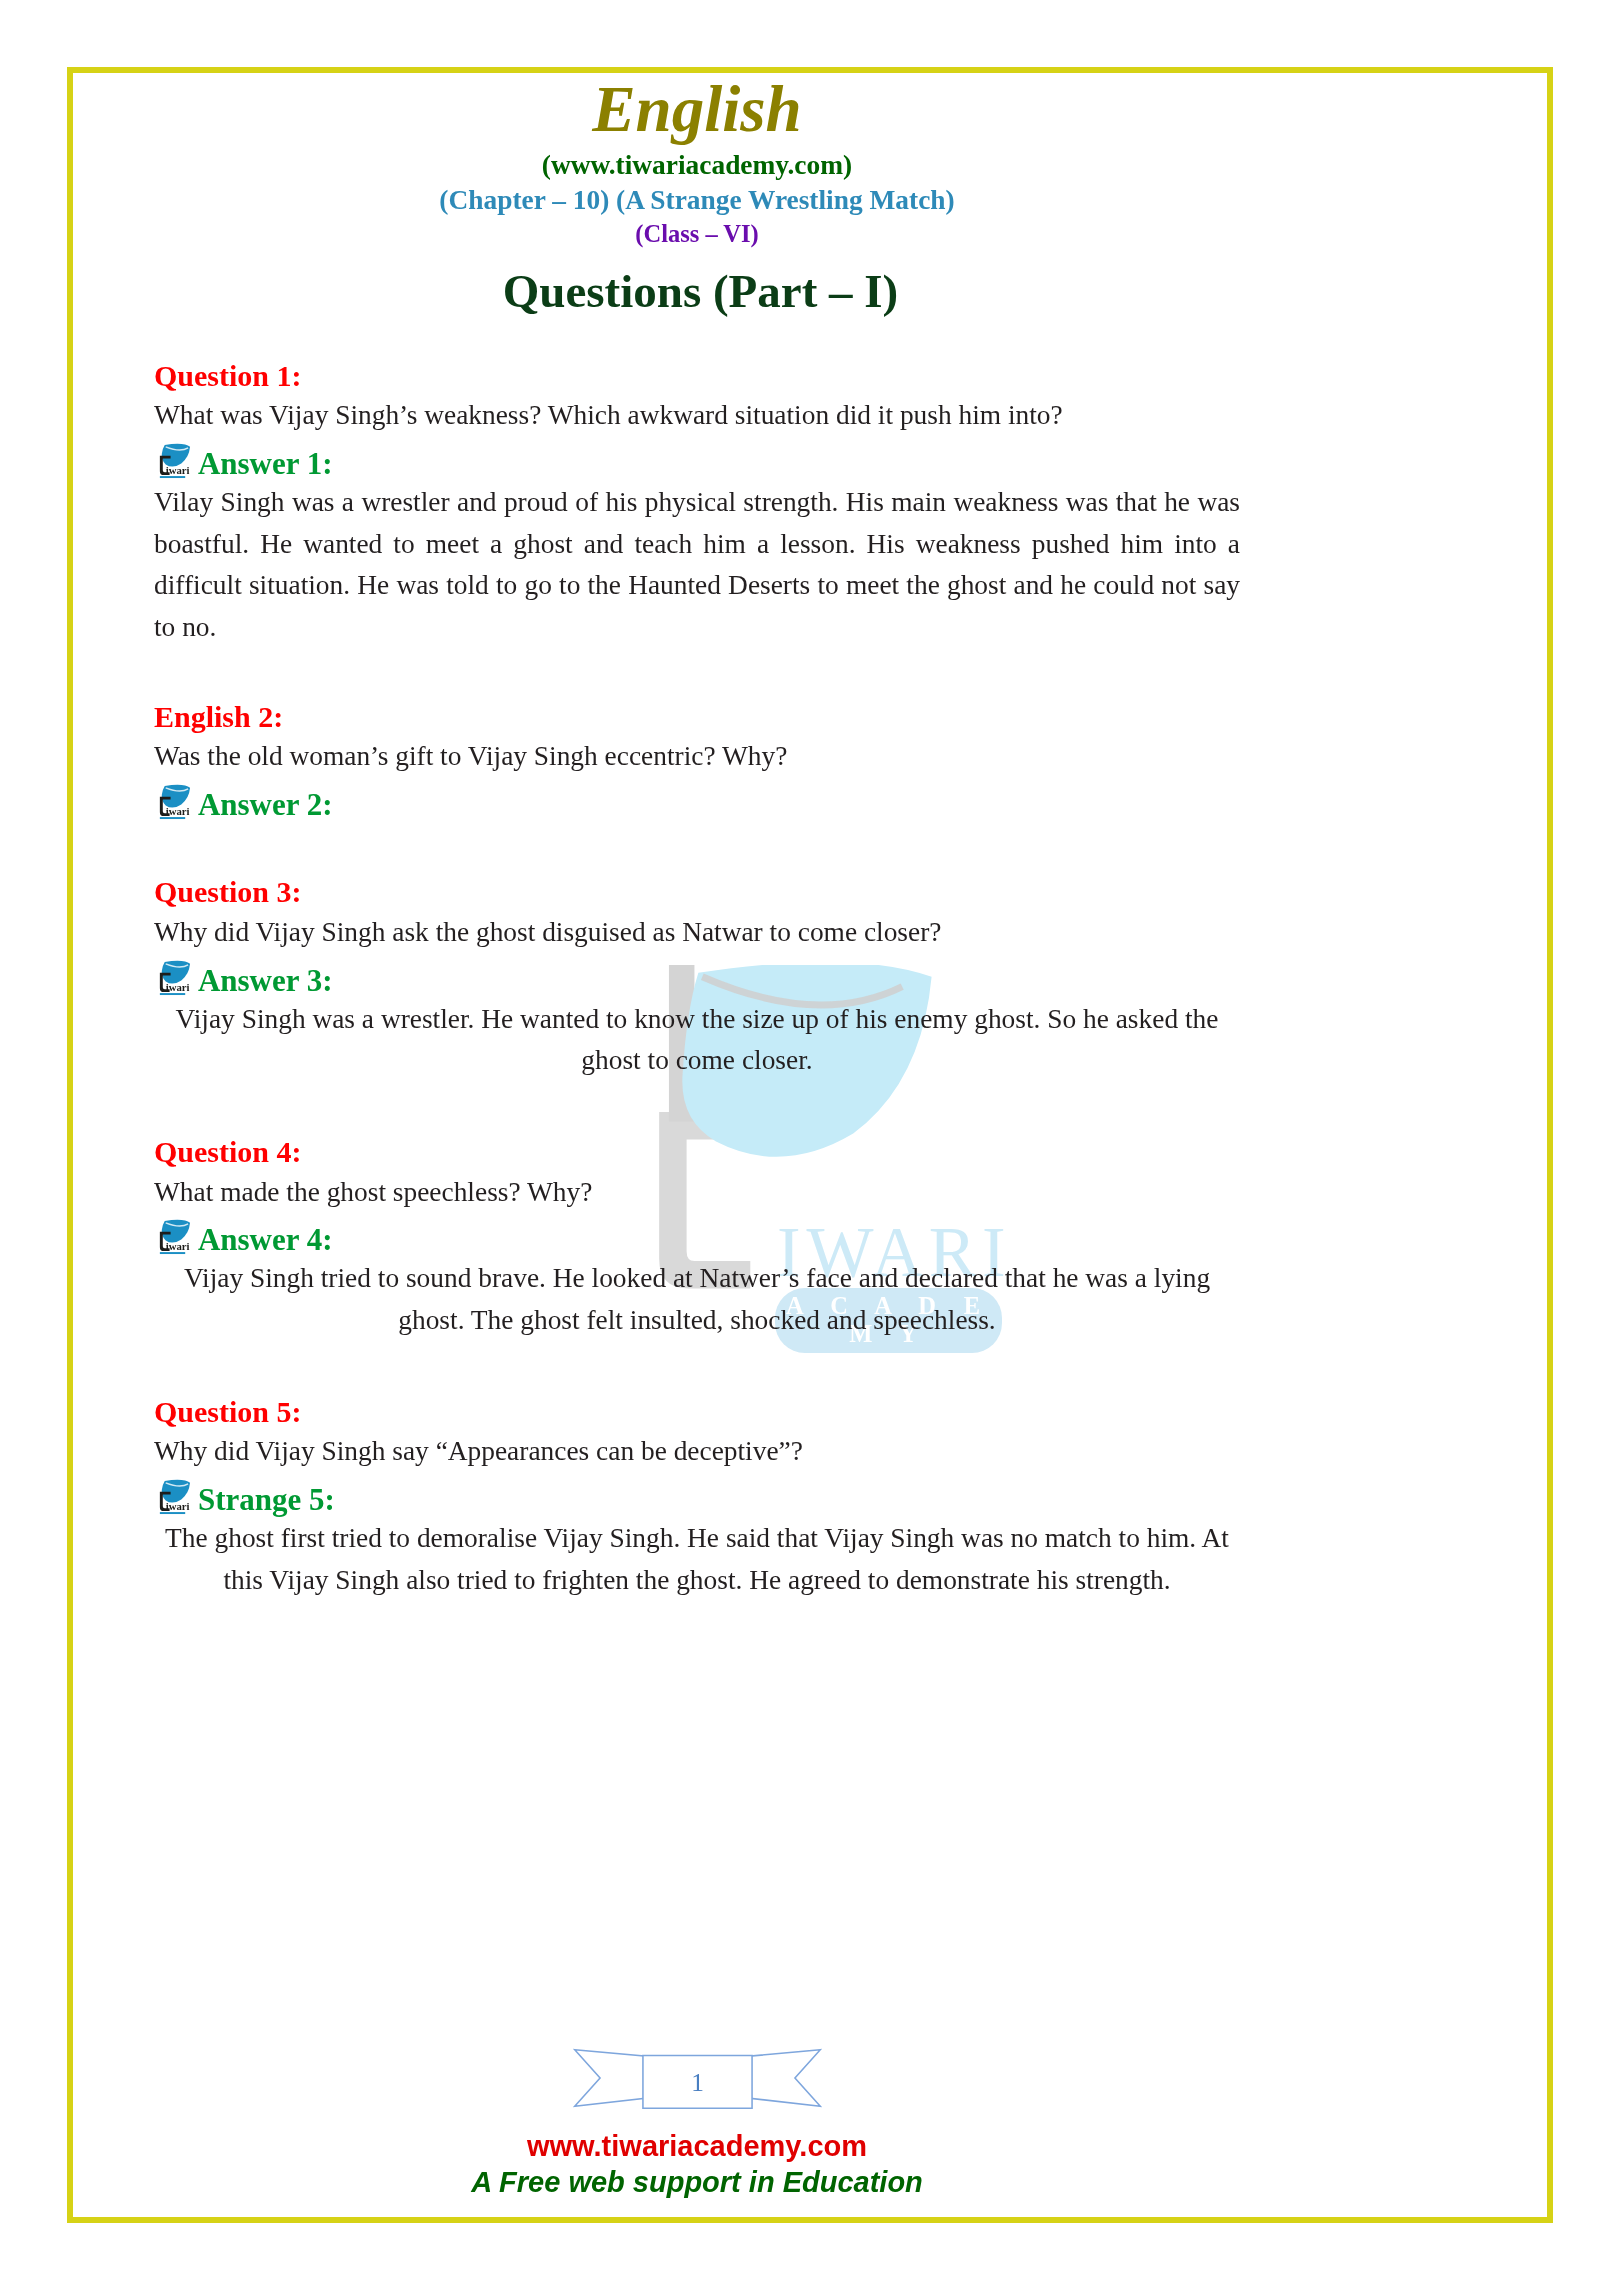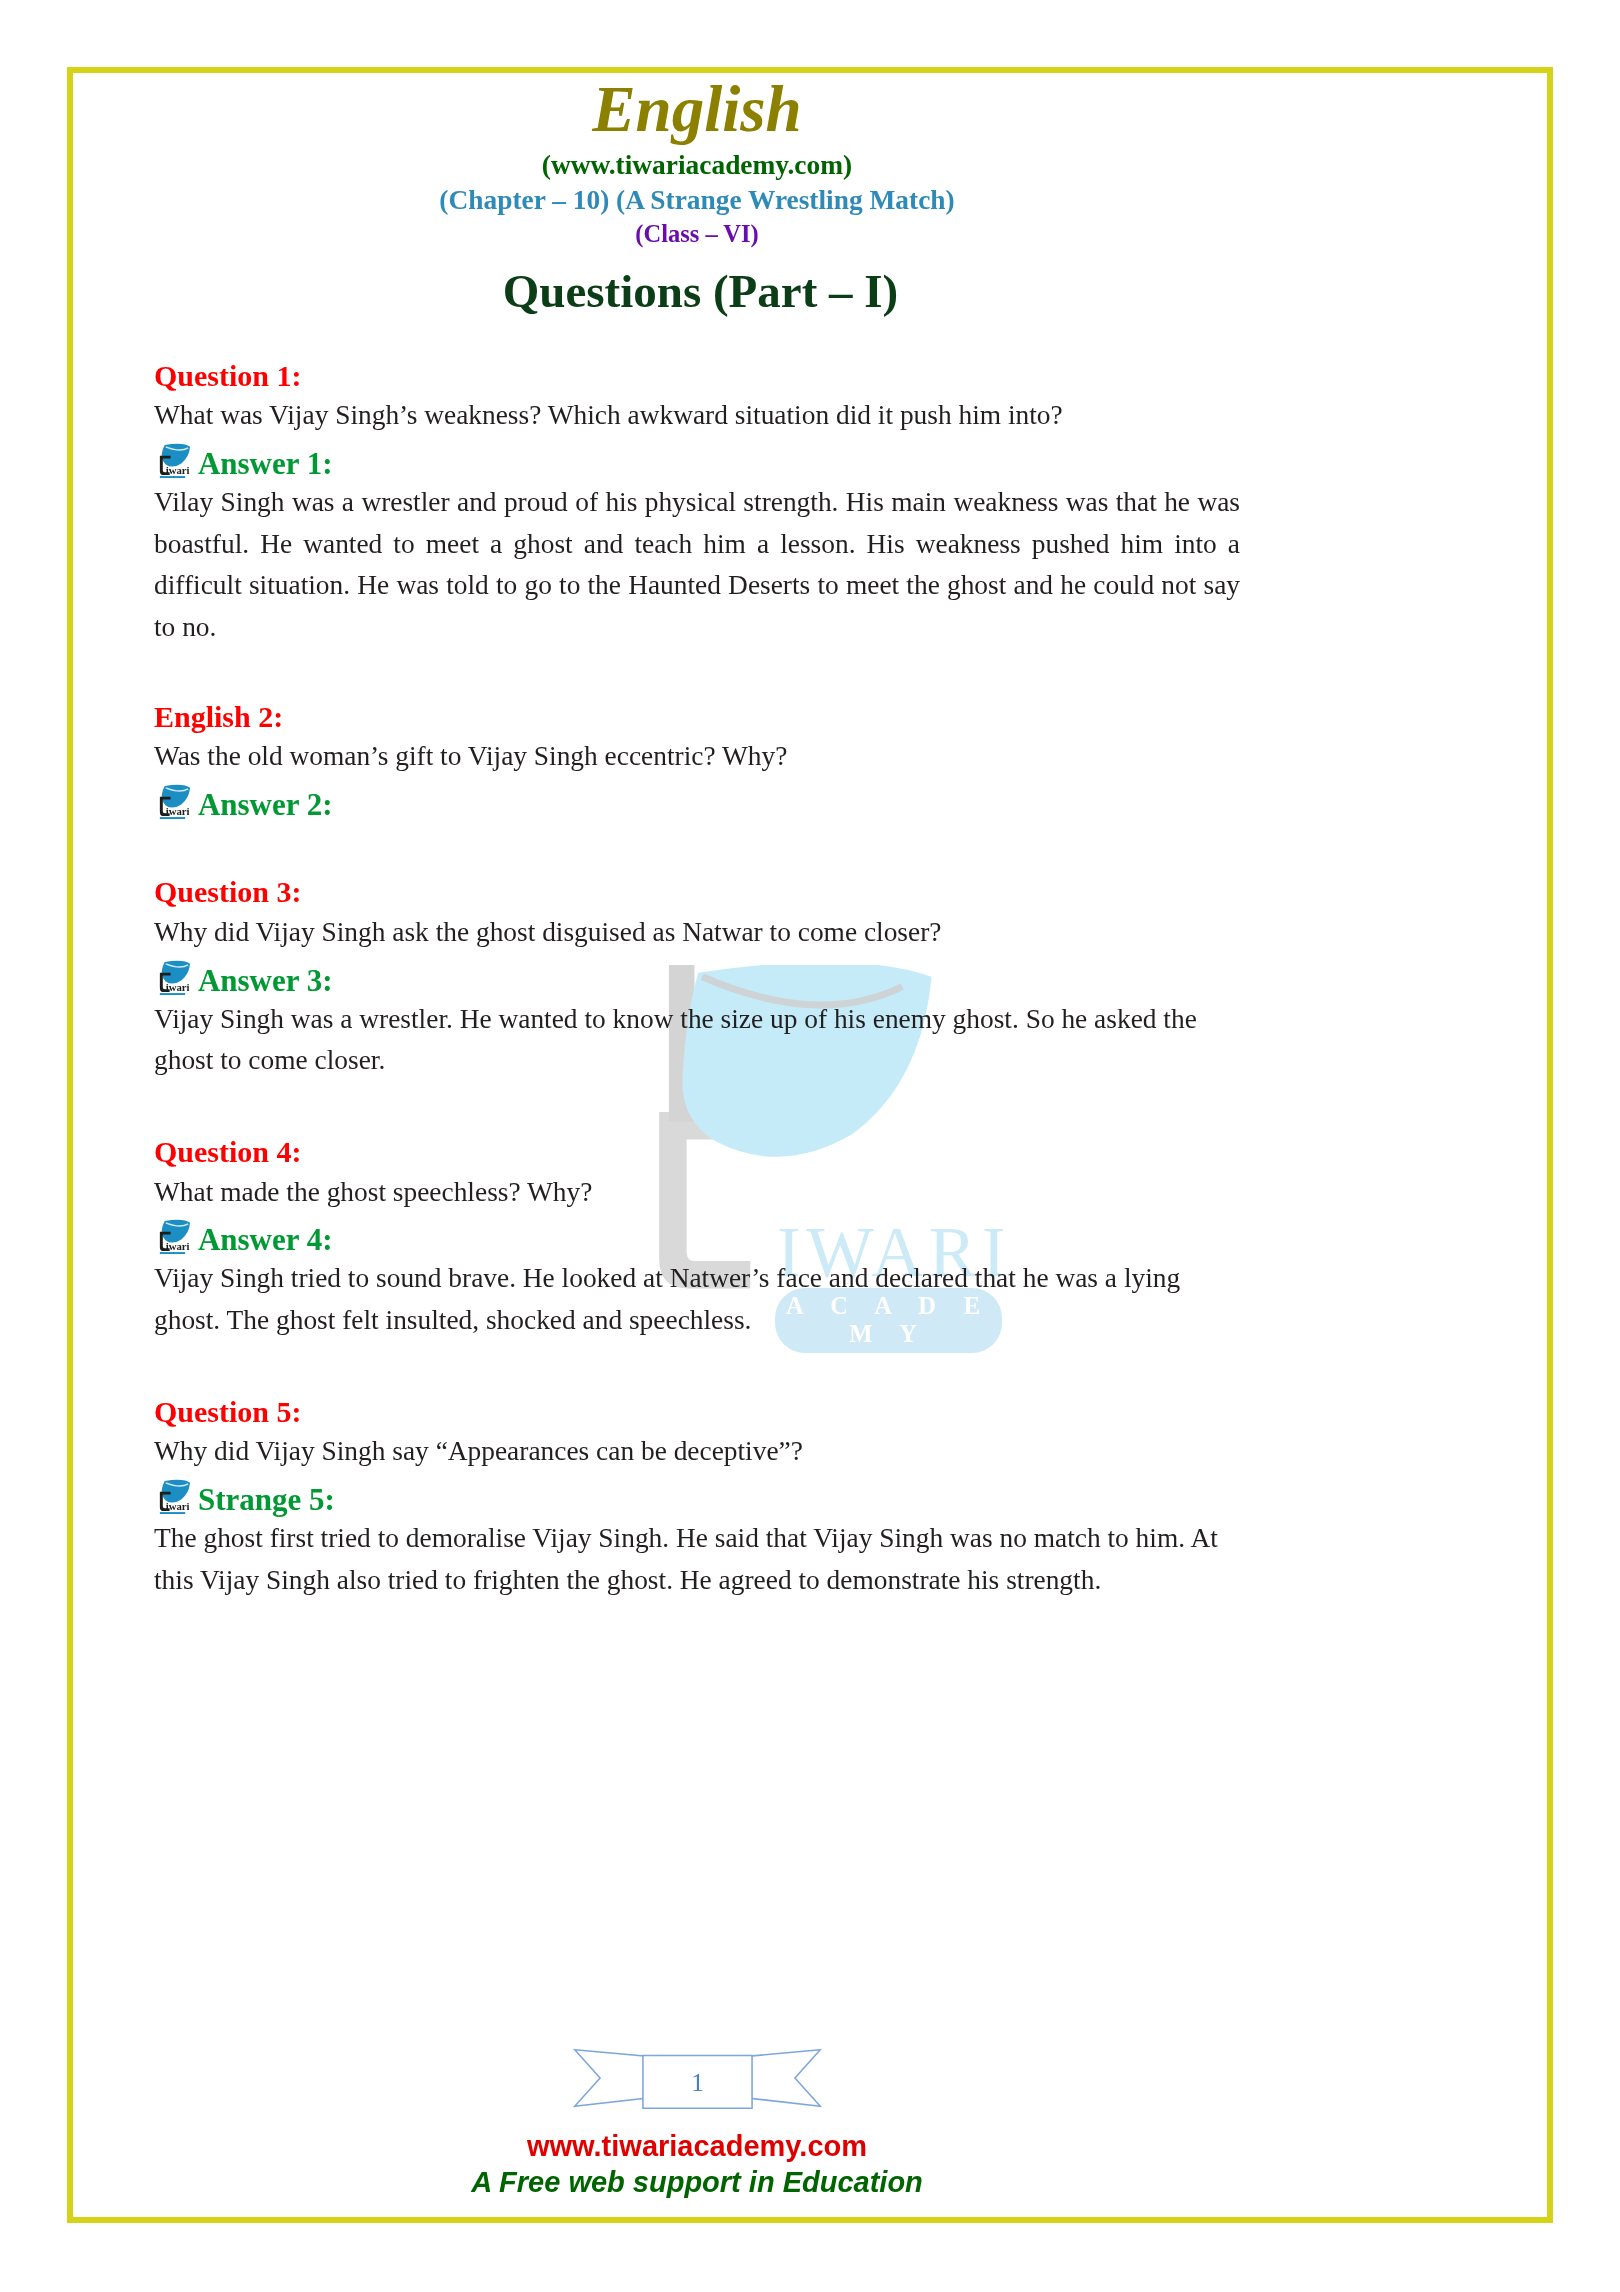--- a/index.html
+++ b/index.html
@@ -158,21 +158,21 @@
     color: #009933;
     line-height: 1;
   }
   .a-text {
     font-family: "Liberation Serif", serif;
     font-size: 27.4px;
     color: #231f20;
     line-height: 1.52;
     text-align: justify;
   }
-  .a-text.nojust { text-align: left; }
+  .a-text.nojust { text-align: center; }
 
   
   #qa-1 { margin-bottom: 51px; }
   #qa-2 { margin-bottom: 55px; }
   #qa-3 { margin-bottom: 53px; }
   #qa-4 { margin-bottom: 53px; }
   #qa-5 { margin-bottom: 0; }
 
   
   #footer {

